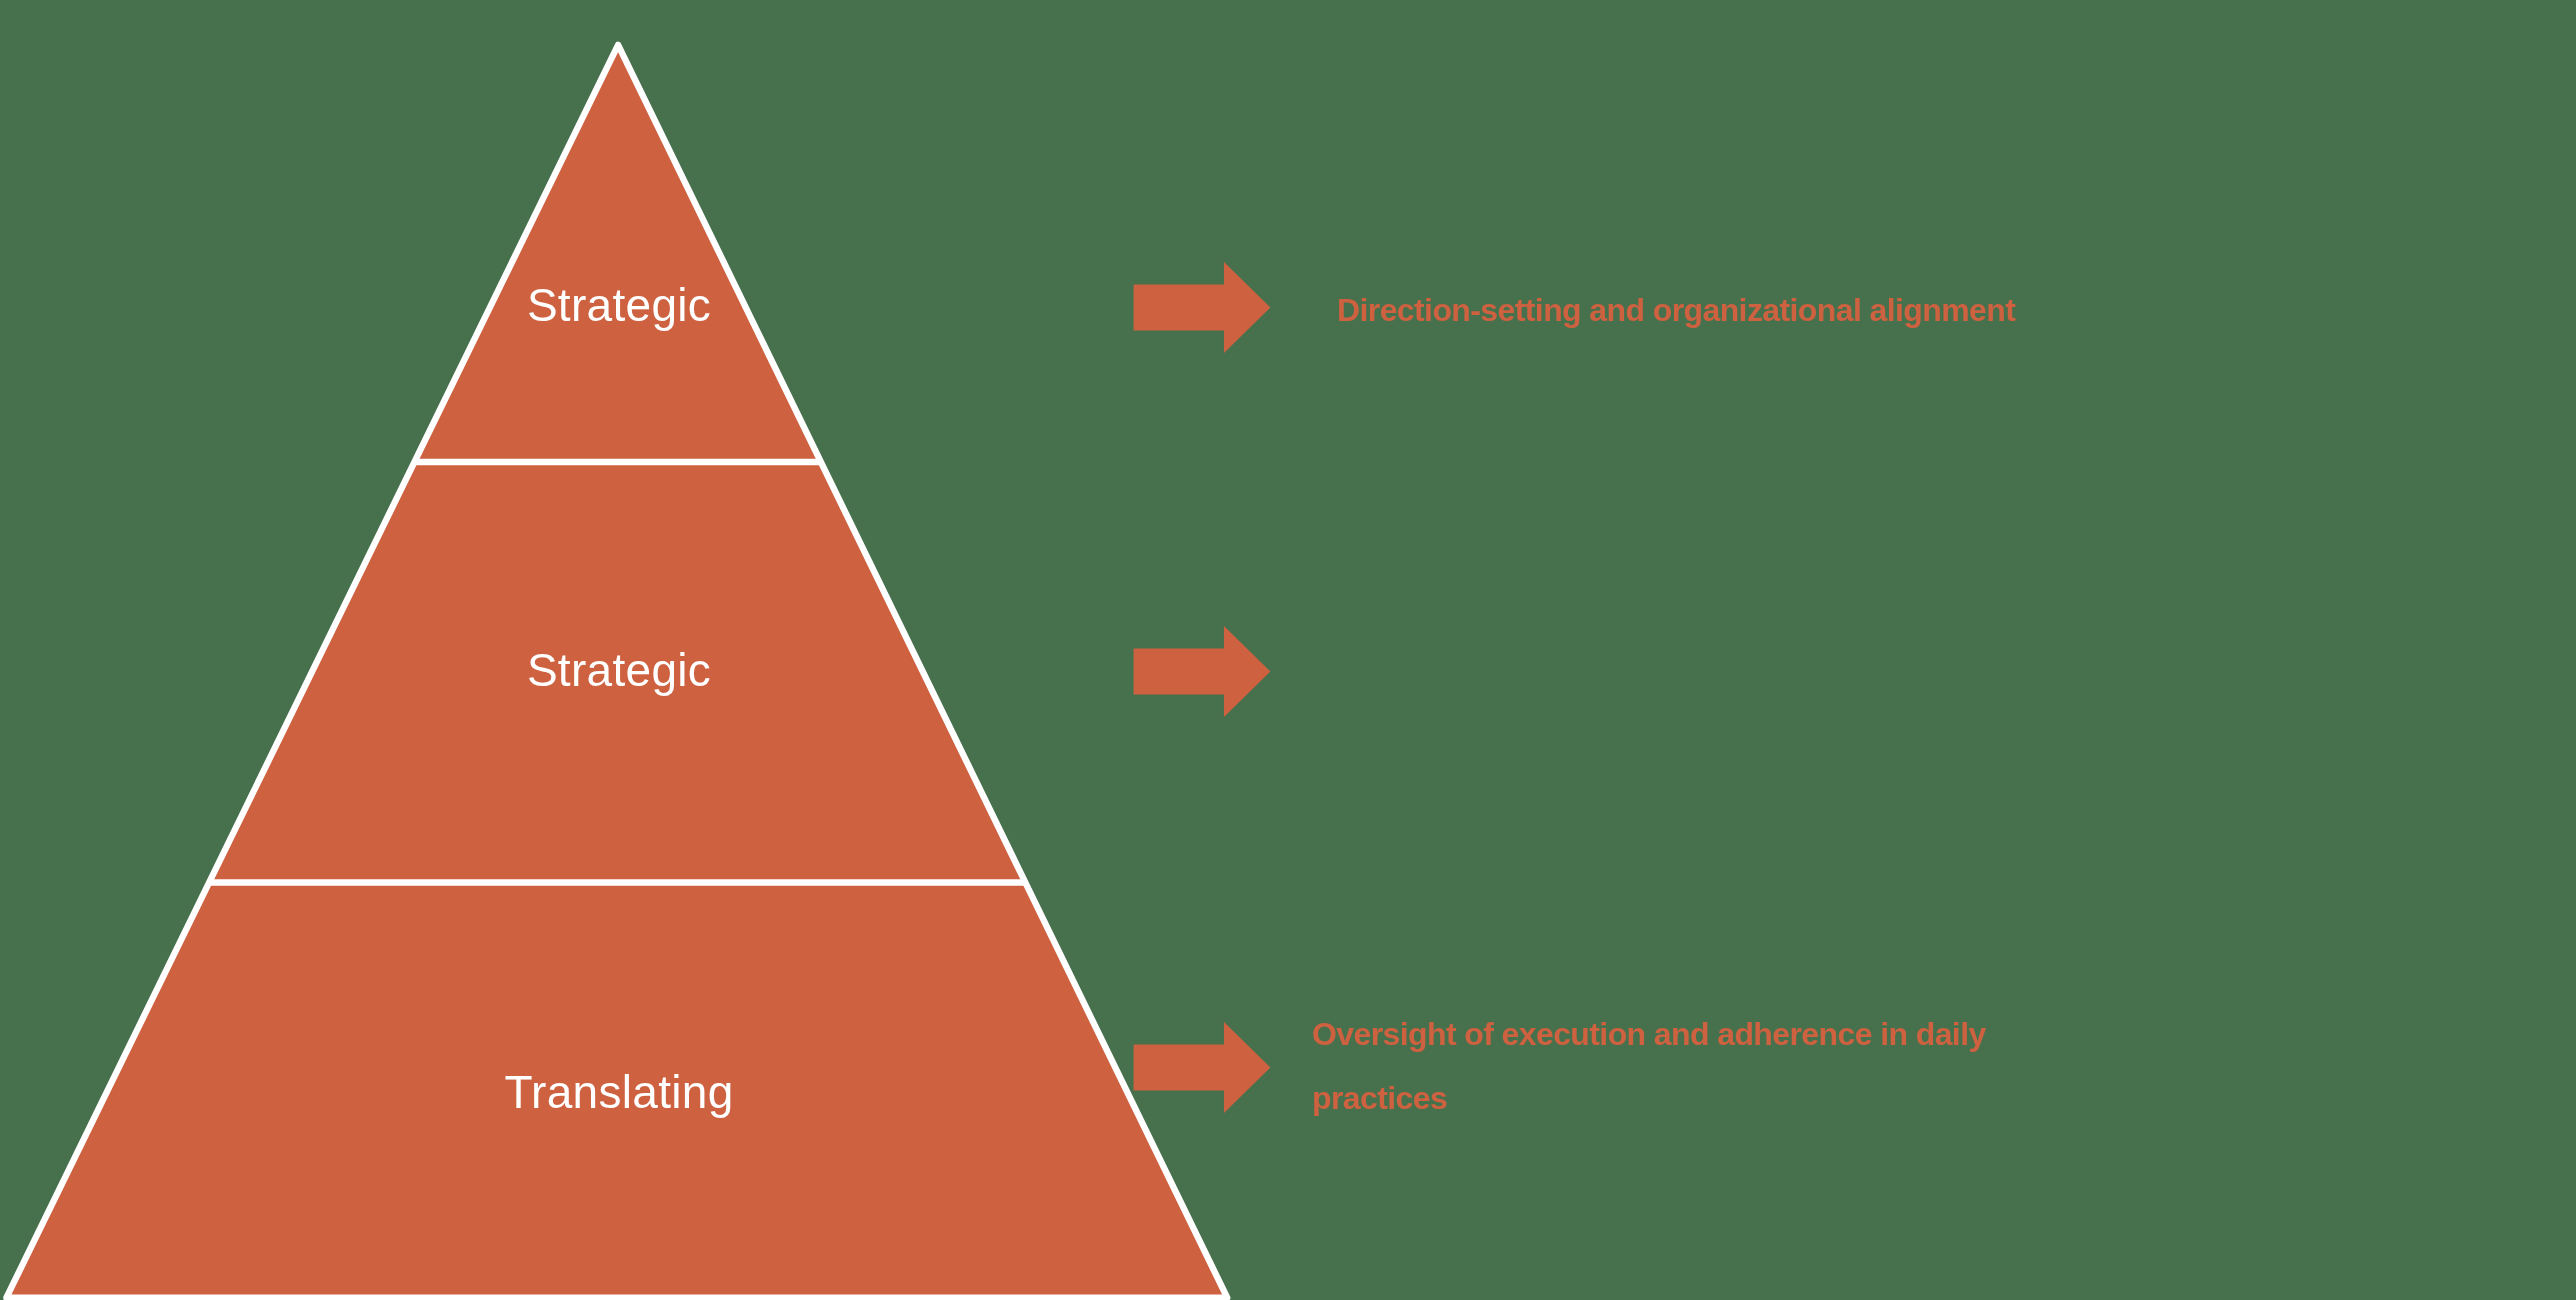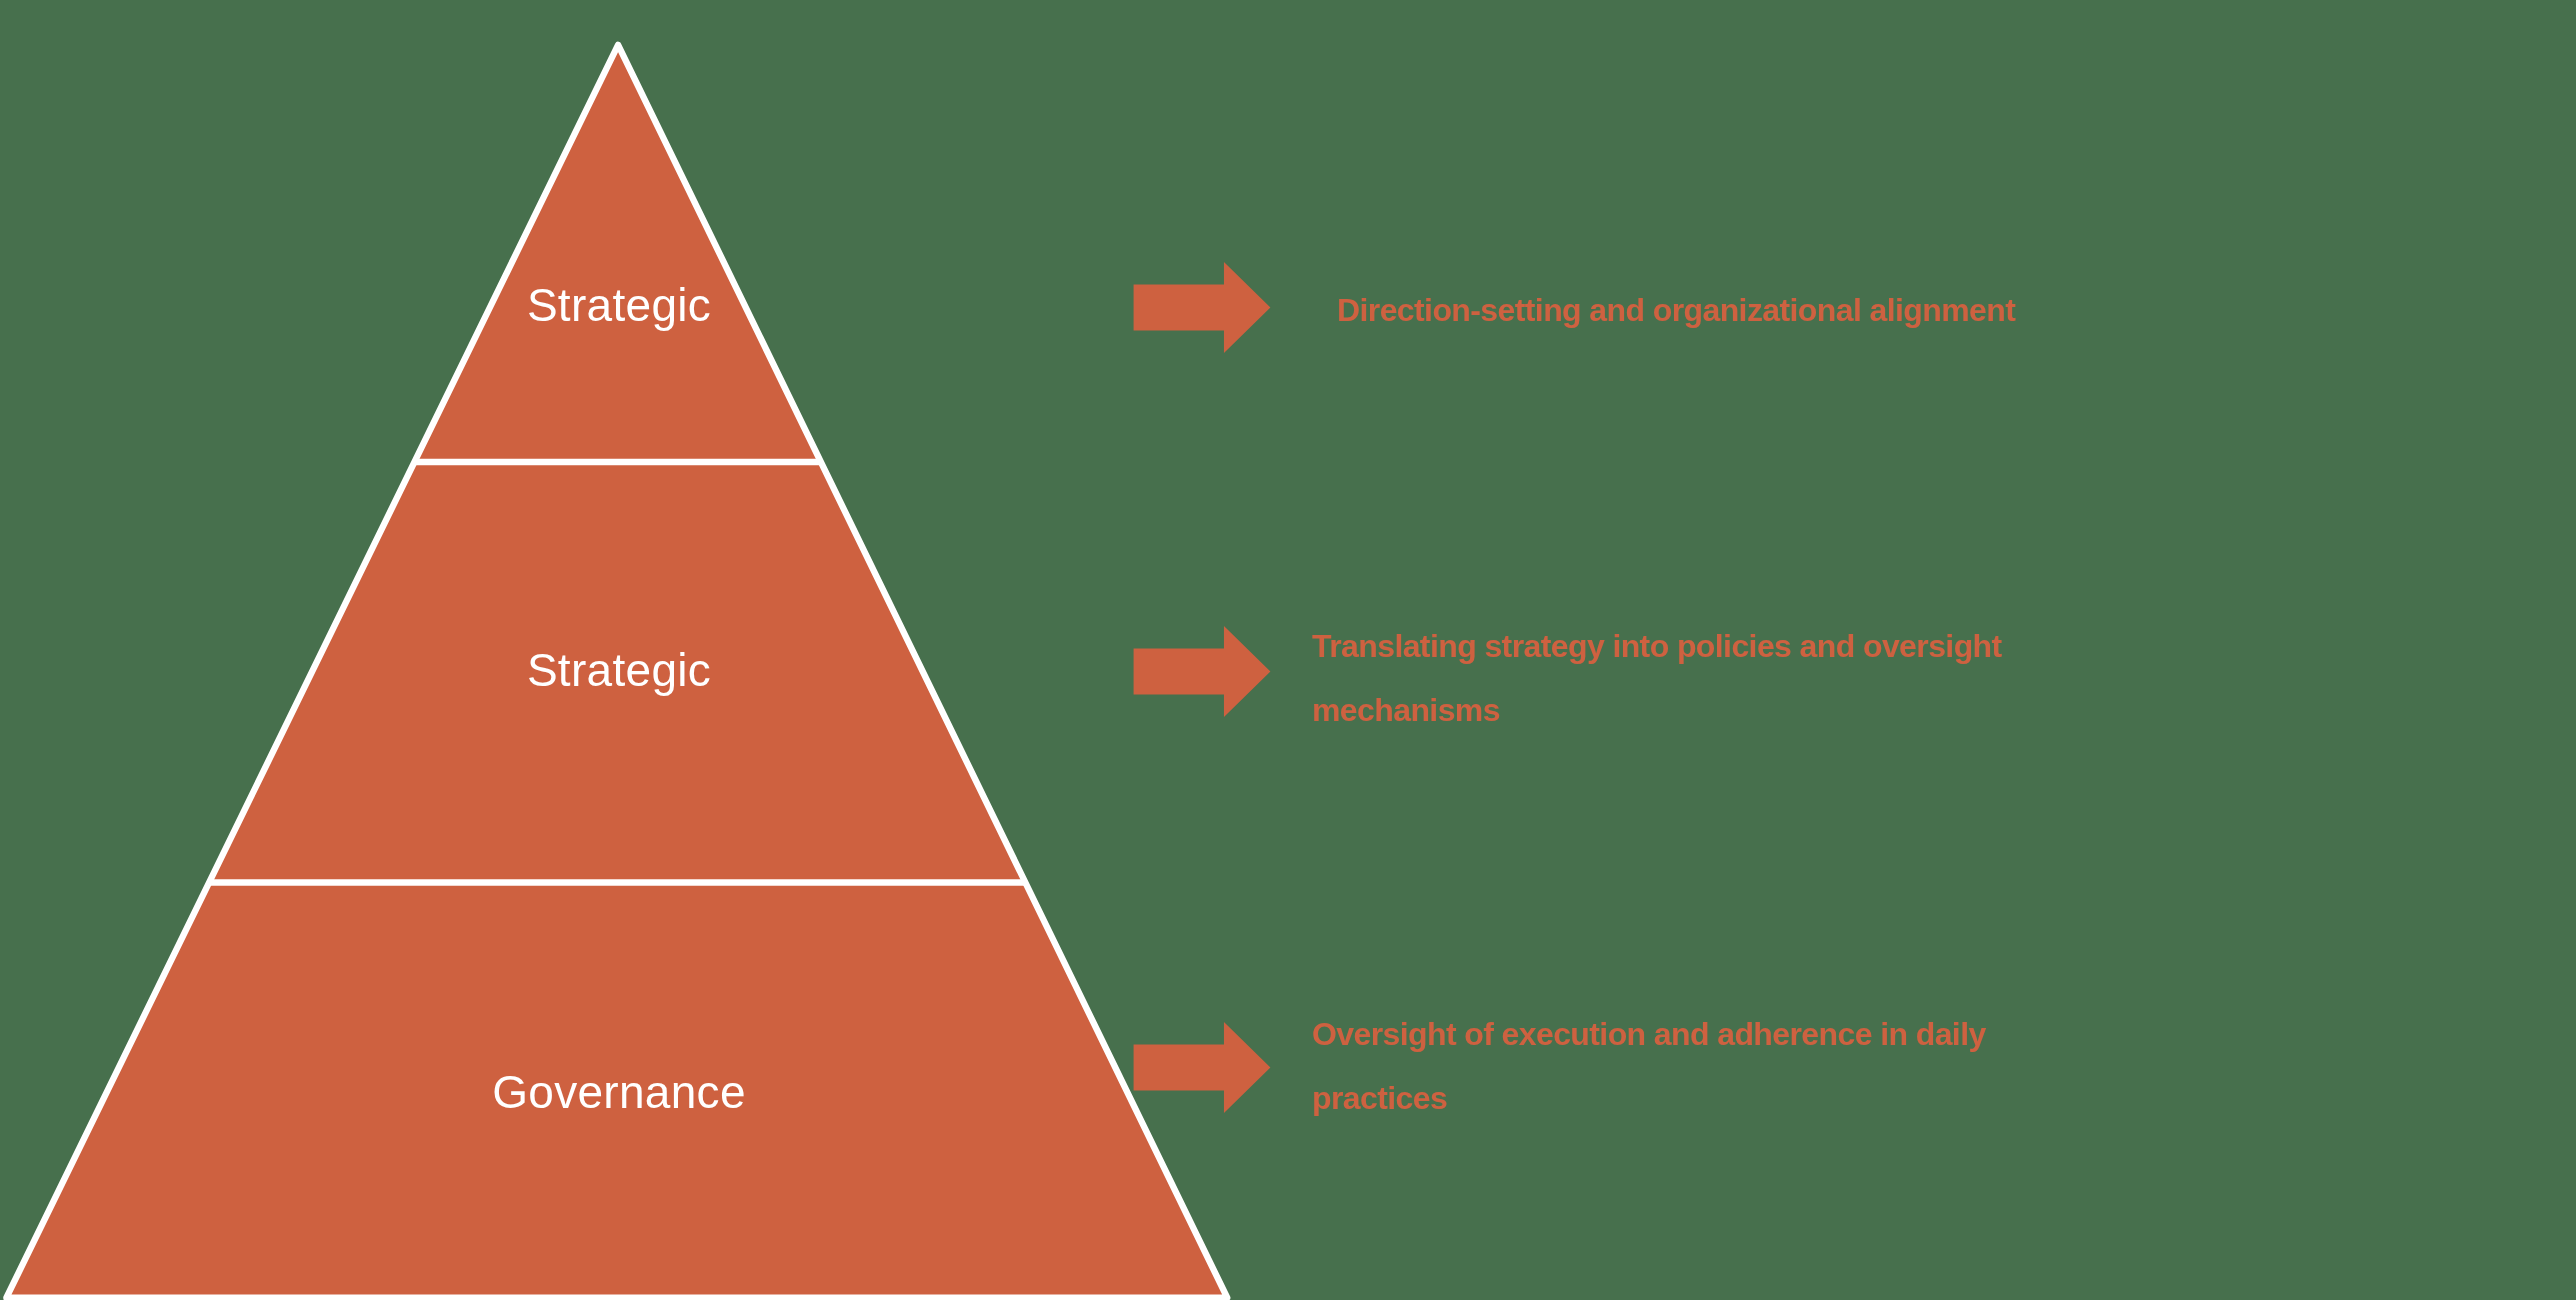--- a/index.html
+++ b/index.html
@@ -72,38 +72,34 @@
 <div class="canvas">
 
   <svg class="pyramid-svg" viewBox="0 0 4026 2033" aria-hidden="true">
     <polygon points="966,70 1918,2028 10,2028" fill="#CE6140" stroke="#FFFFFF" stroke-width="10" stroke-linejoin="round"></polygon>
     <line x1="649" y1="722" x2="1282" y2="722" stroke="#FFFFFF" stroke-width="10"></line>
     <line x1="327" y1="1379" x2="1602" y2="1379" stroke="#FFFFFF" stroke-width="10"></line>
   </svg>
 
   <div class="level-label label-1">Strategic</div>
   <div class="level-label label-2">Strategic</div>
-  <div class="level-label label-3">Governance</div>
+  <div class="level-label label-3">Translating</div>
 
 
   <svg class="arrow-icon arrow-1" viewBox="0 0 215 143" aria-hidden="true">
     <polygon points="0,35.5 142,35.5 142,0 215,71.5 142,143 142,107.5 0,107.5"></polygon>
   </svg>
   <div class="desc desc-1">
     <span class="line">Direction-setting and organizational alignment</span>
     <span class="line"></span>
   </div>
 
   <svg class="arrow-icon arrow-2" viewBox="0 0 215 143" aria-hidden="true">
     <polygon points="0,35.5 142,35.5 142,0 215,71.5 142,143 142,107.5 0,107.5"></polygon>
   </svg>
-  <div class="desc desc-2">
-    <span class="line">Translating strategy into policies and oversight</span>
-    <span class="line">mechanisms</span>
-  </div>
 
   <svg class="arrow-icon arrow-3" viewBox="0 0 215 143" aria-hidden="true">
     <polygon points="0,35.5 142,35.5 142,0 215,71.5 142,143 142,107.5 0,107.5"></polygon>
   </svg>
   <div class="desc desc-3">
     <span class="line">Oversight of execution and adherence in daily</span>
     <span class="line">practices</span>
   </div>
 
 </div>

